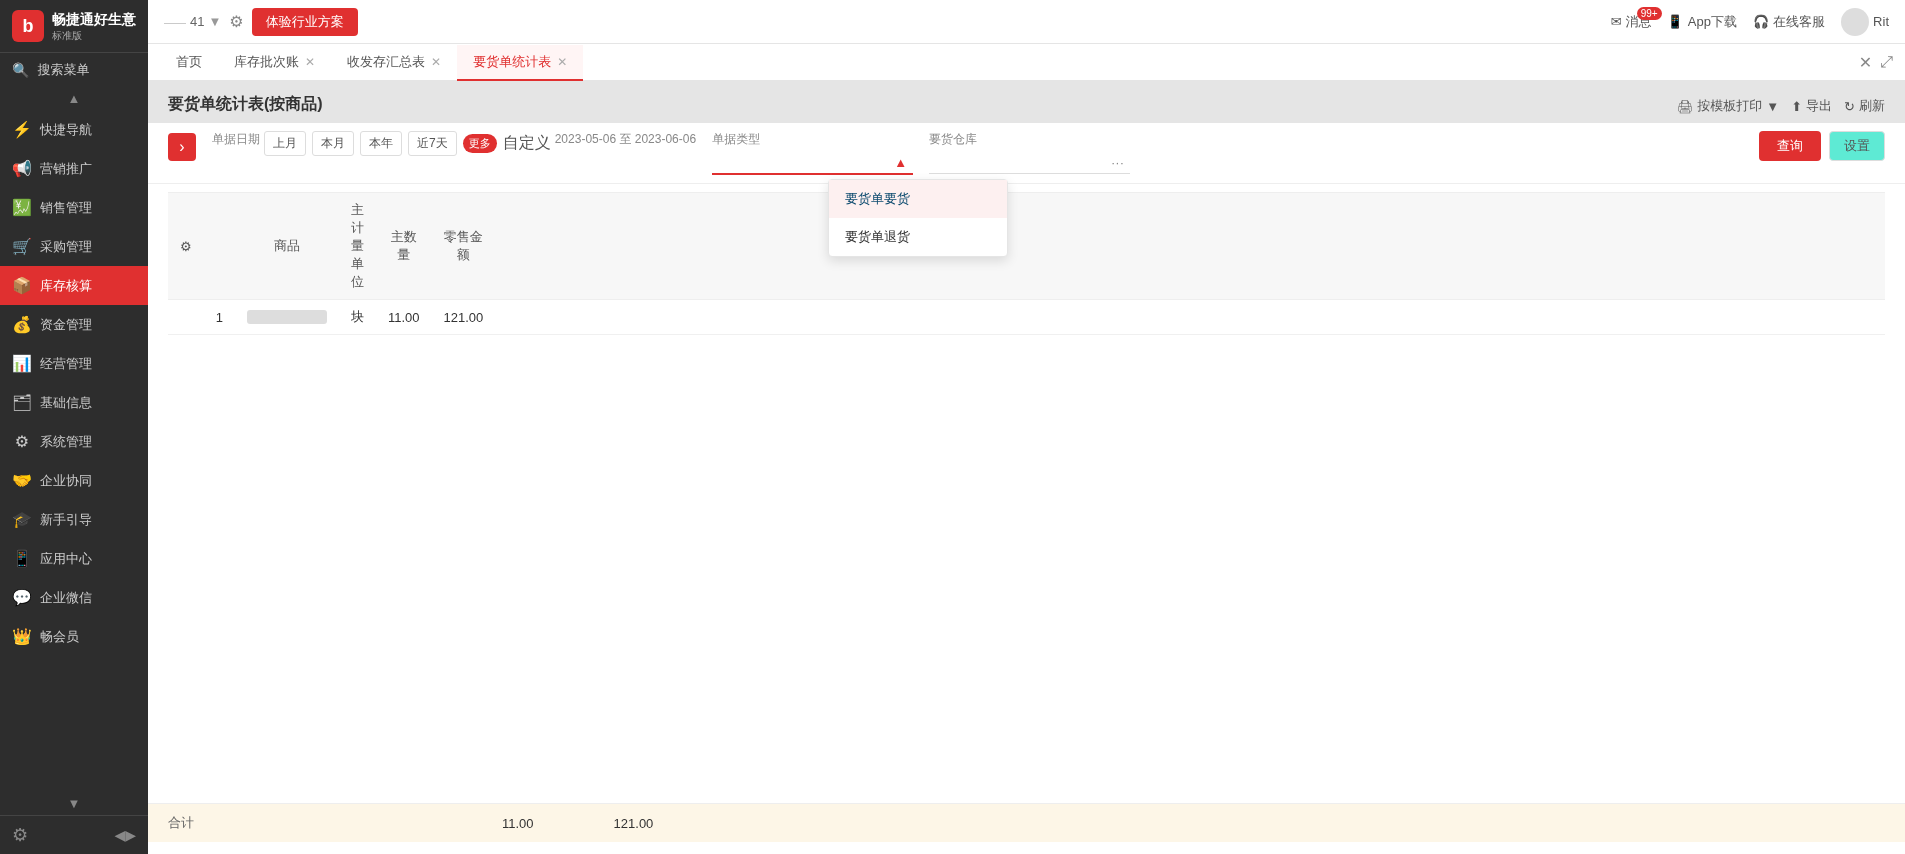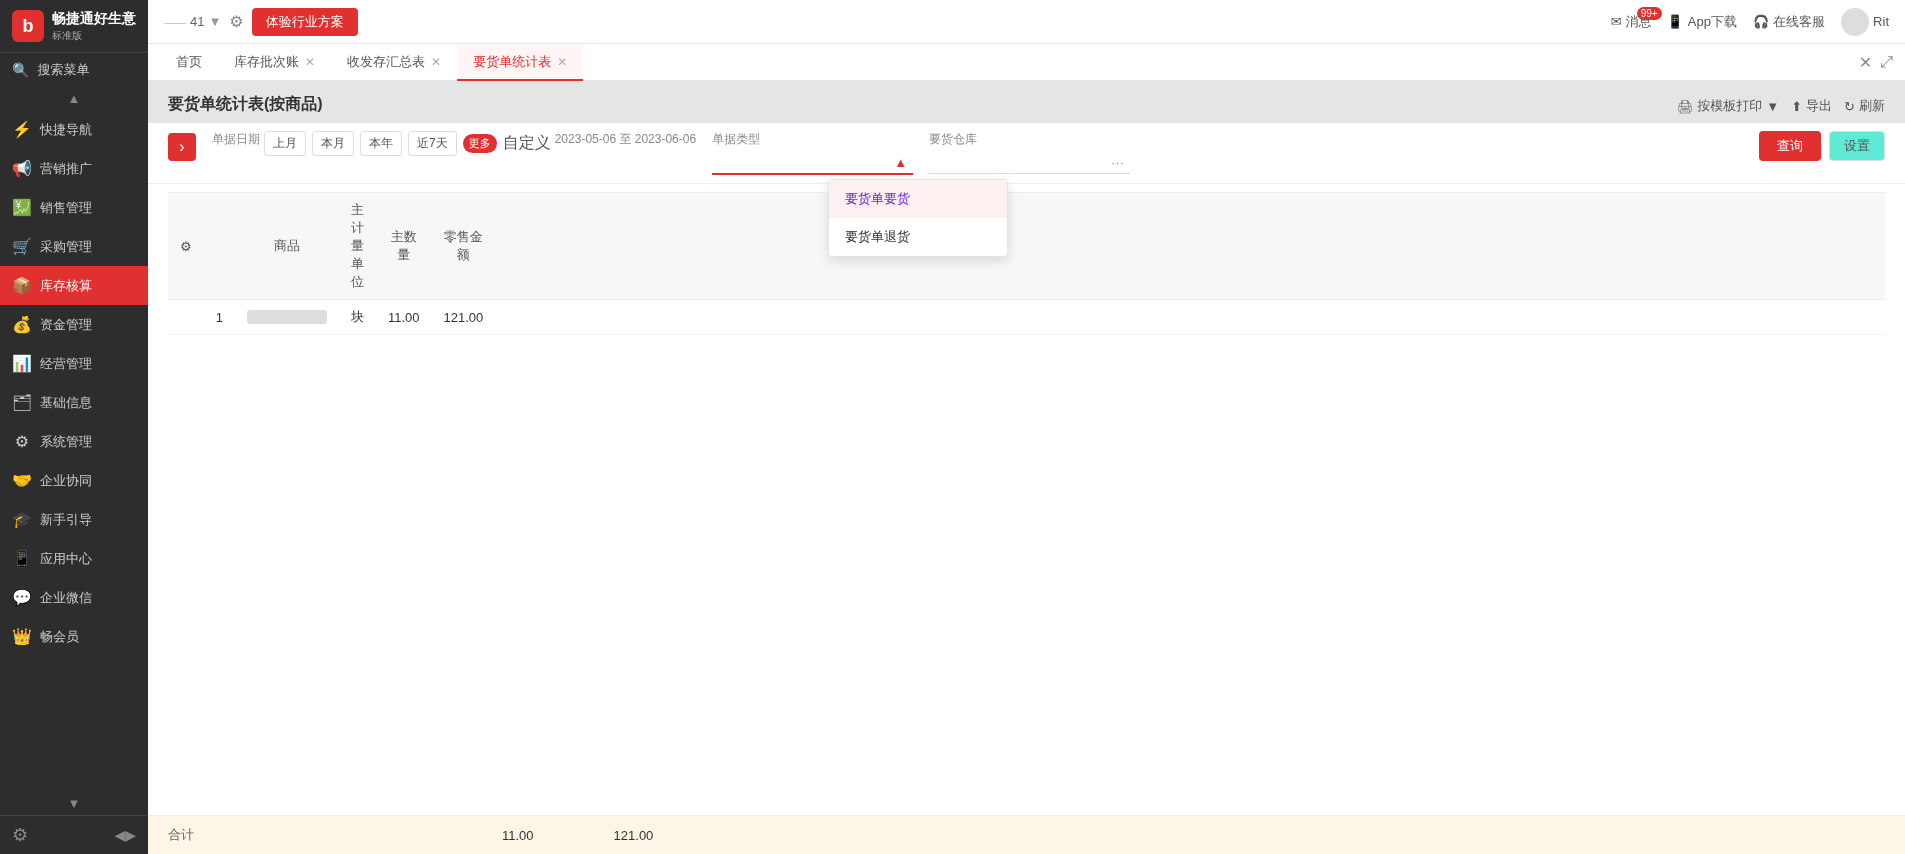--- a/index.html
+++ b/index.html
@@ -28,21 +28,21 @@
       background: #e03030;
       border-radius: 6px;
       display: flex;
       align-items: center;
       justify-content: center;
       font-size: 18px;
       font-weight: bold;
       color: #fff;
       margin-right: 8px;
     }
-    .sidebar-logo-text { font-size: 12px; line-height: 1.3; font-family: Liberation Serif, serif; }
+    .sidebar-logo-text { font-size: 12px; line-height: 1.3; }
     .sidebar-logo-text .title { font-size: 14px; font-weight: bold; }
     .sidebar-logo-text .subtitle { font-size: 10px; color: #aaa; }
 
     .sidebar-search {
       display: flex;
       align-items: center;
       padding: 8px 12px;
       color: #ccc;
       cursor: pointer;
       font-size: 13px;
@@ -404,21 +404,21 @@
       min-width: 180px;
     }
     .dropdown-item {
       padding: 10px 16px;
       cursor: pointer;
       font-size: 13px;
       color: #333;
     }
     .dropdown-item.selected {
       background: #fdf0f0;
-      color: #6d28d9;
+      color: #0c4a6e;
     }
 
     
     .table-container {
       padding: 8px 20px;
       background: #fff;
     }
     .data-table {
       width: 100%;
       border-collapse: collapse;
@@ -450,21 +450,21 @@
     .total-row {
       background: #fdf6e7;
       display: flex;
       align-items: center;
       padding: 10px 20px;
       font-size: 13px;
       color: #333;
       border-top: 1px solid #eee;
       gap: 80px;
       position: fixed;
-      bottom: 0;
+      bottom: 12px;
       left: 148px;
       right: 0;
     }
     .total-label { color: #666; margin-right: 8px; }
 
     
     .blurred {
       background: #ddd;
       border-radius: 3px;
       color: transparent;

